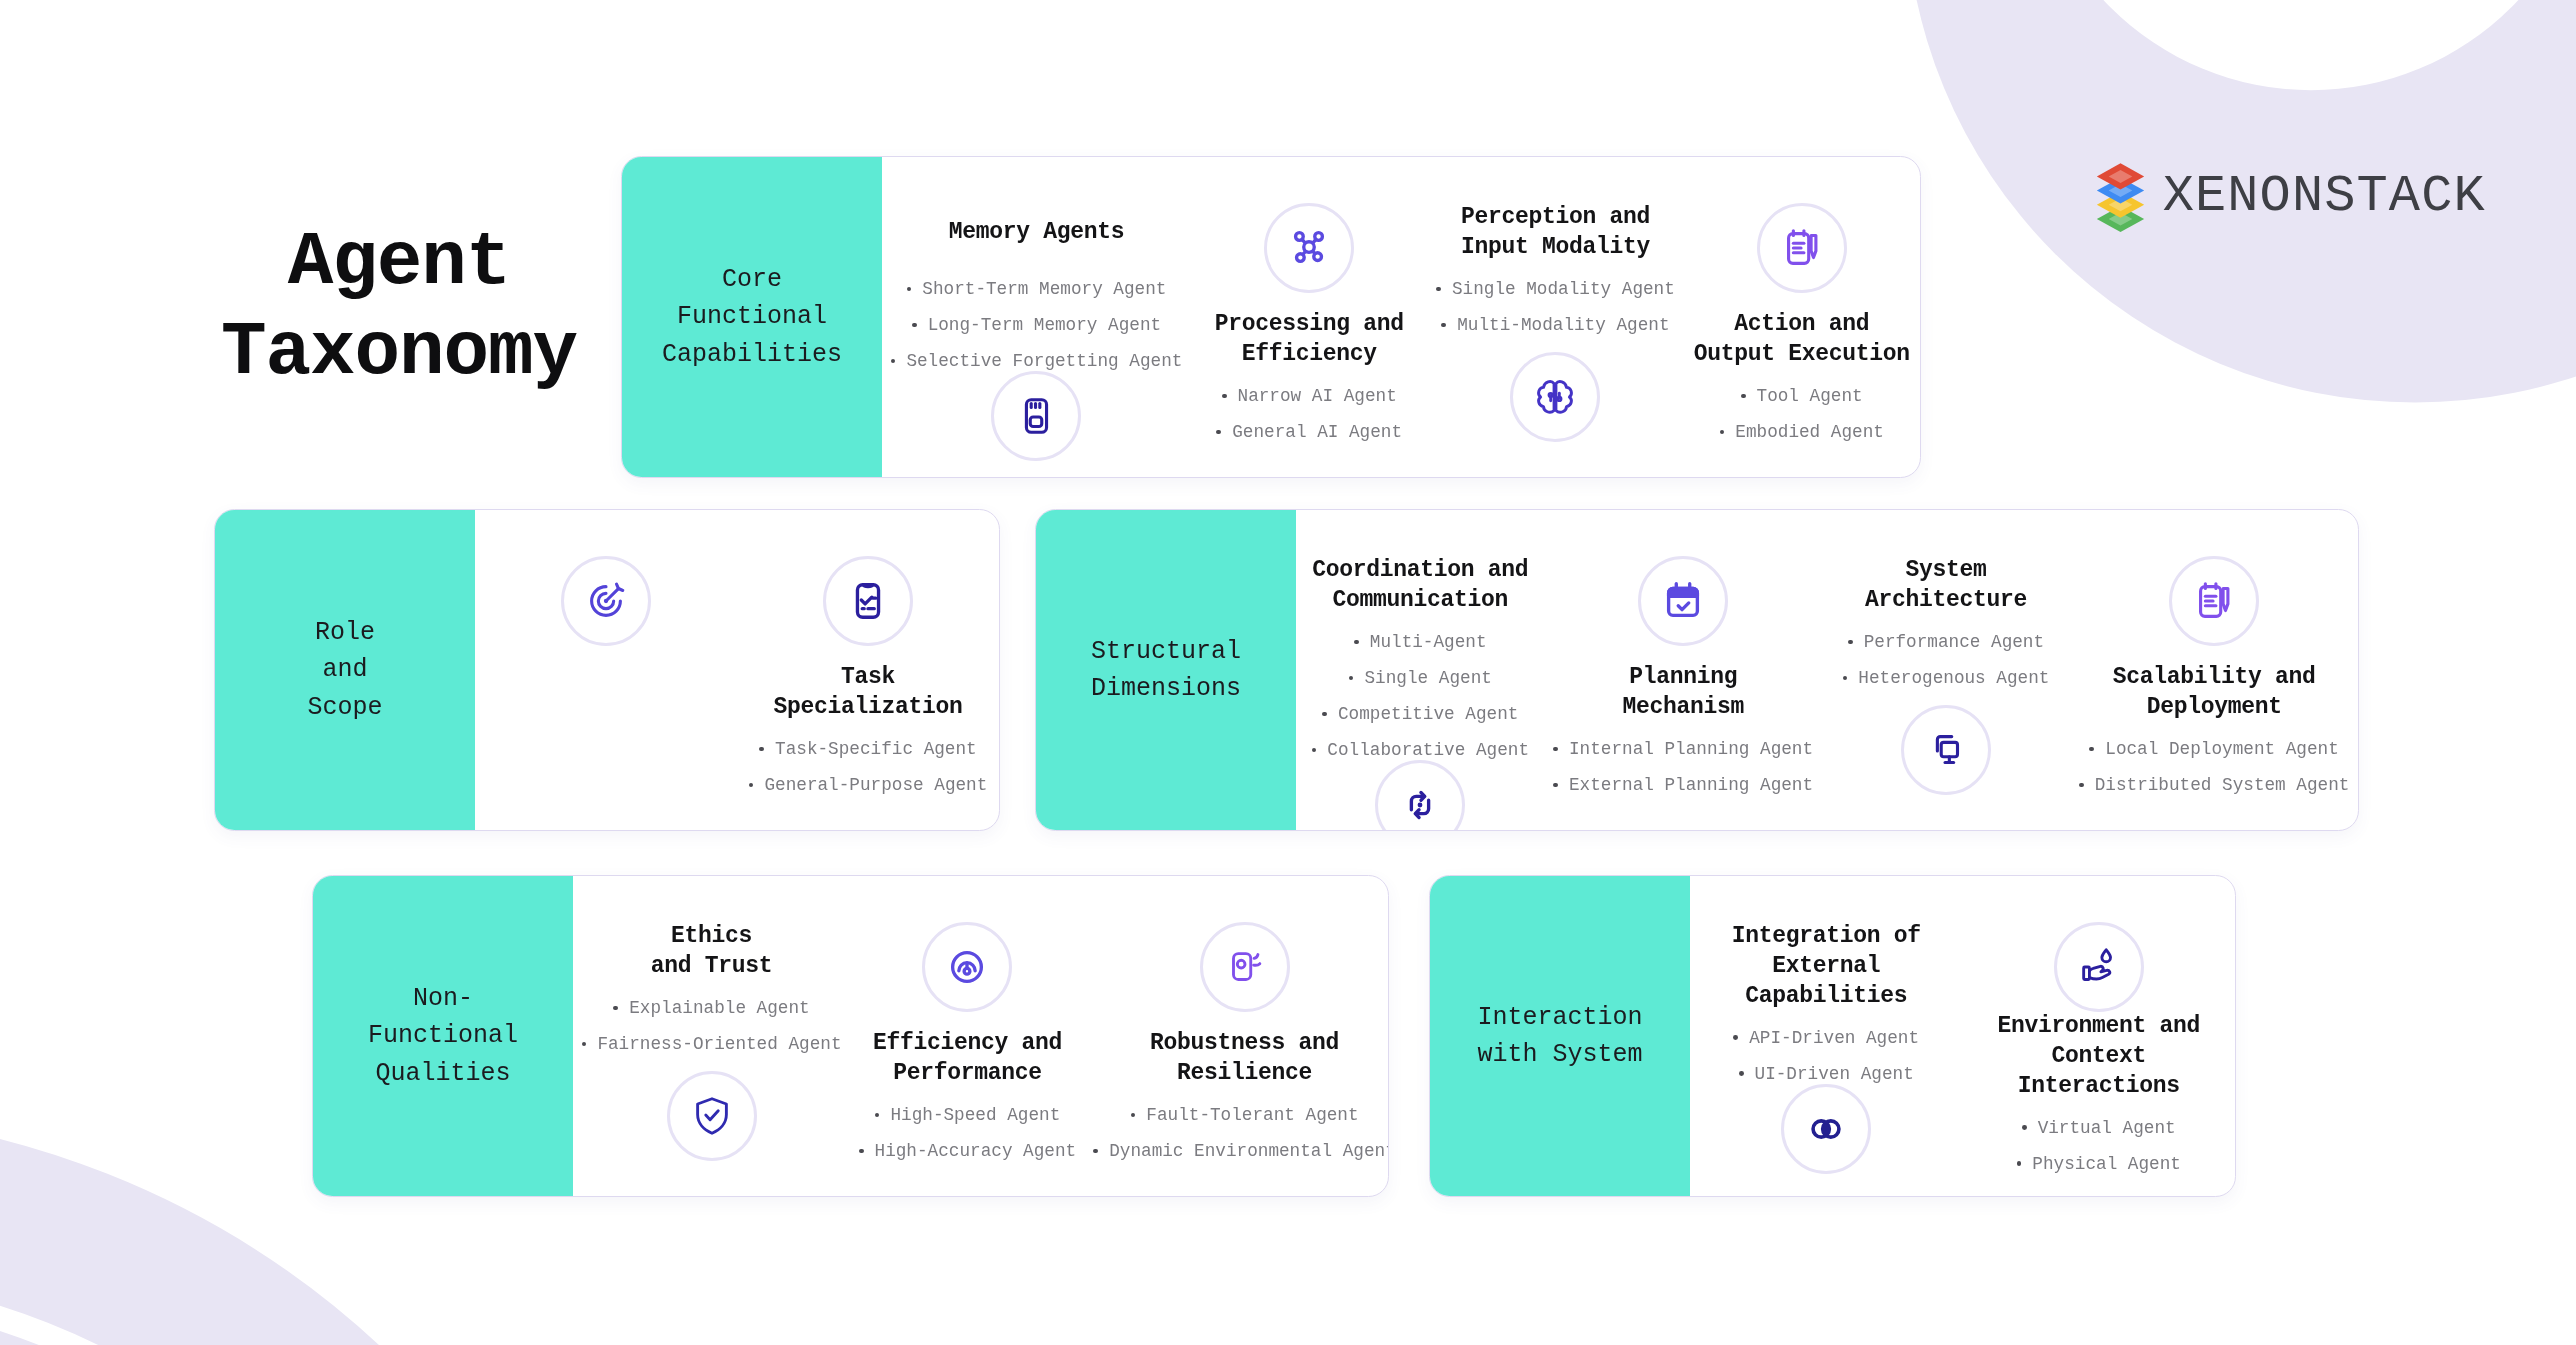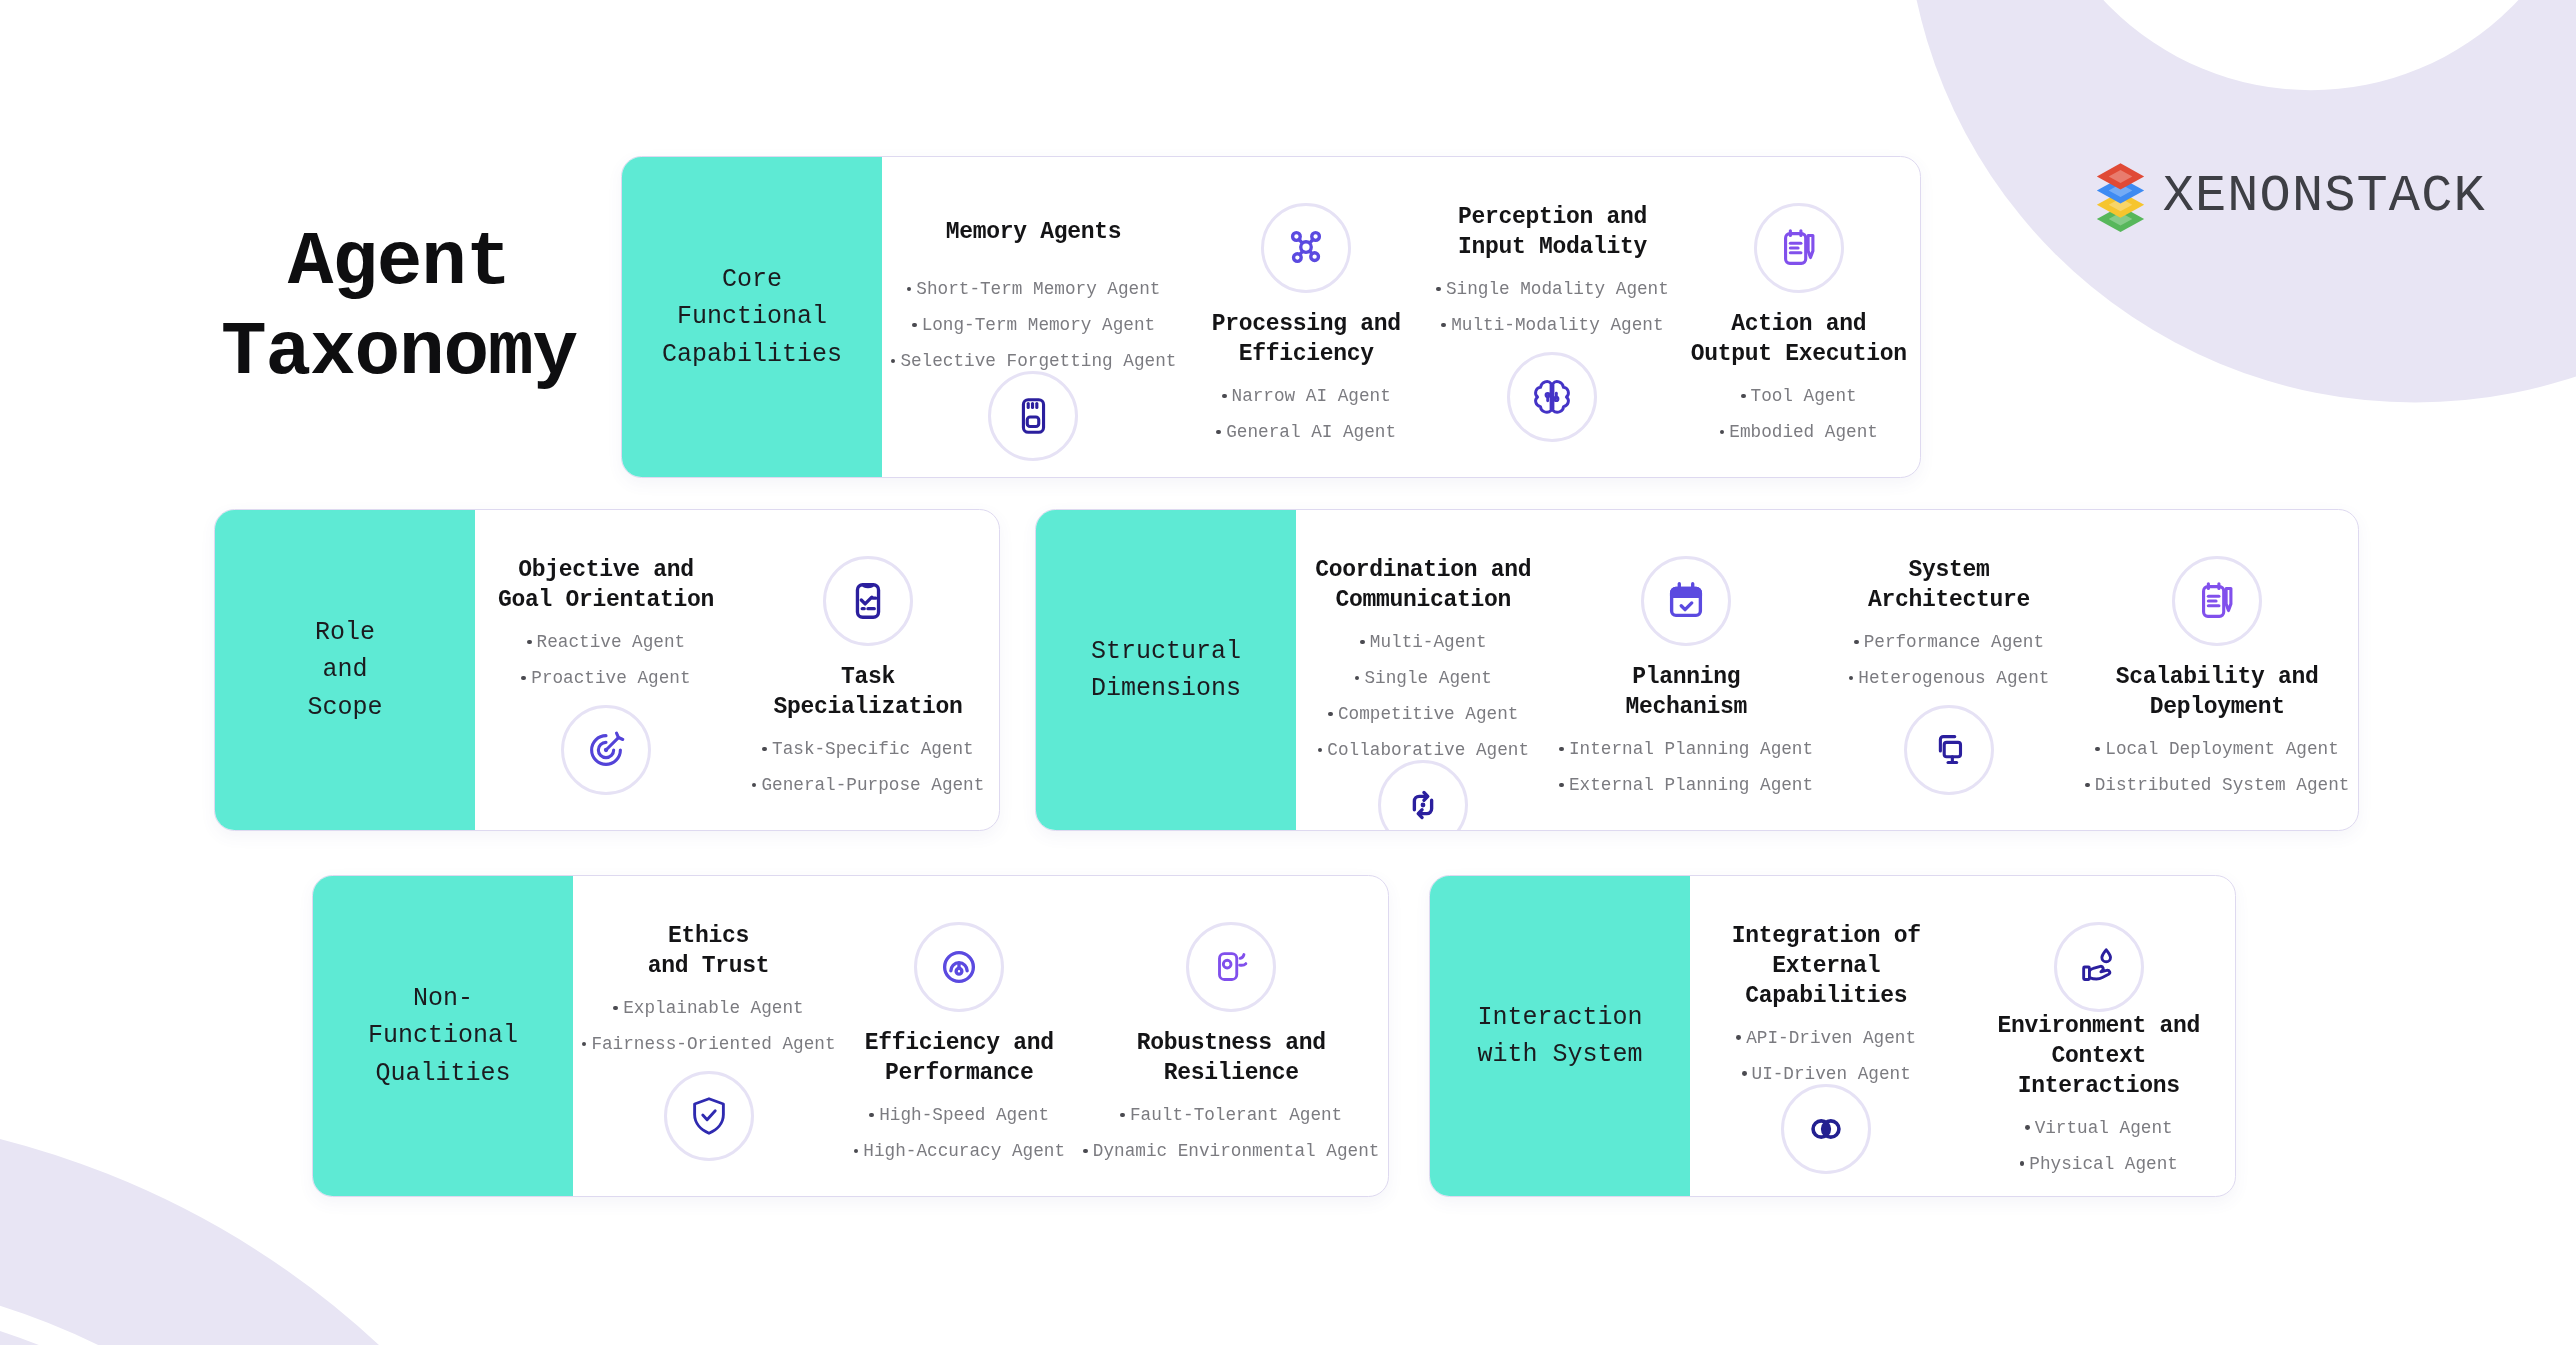--- a/index.html
+++ b/index.html
@@ -26,21 +26,21 @@
   .content{flex:1;display:flex;}
   .sec{flex:1;display:flex;flex-direction:column;align-items:center;
     justify-content:space-between;padding:46px 8.6px 35px 8.6px;}
   .tblock{display:flex;flex-direction:column;align-items:center;}
   .sec-title{font-size:23px;font-weight:700;color:#141416;text-align:center;
     line-height:1.3;letter-spacing:-0.3px;max-width:231px;min-height:60px;
     display:flex;align-items:center;justify-content:center;}
   .sec-title.narrow{max-width:161px;} .sec-title.xnarrow{max-width:123px;}
   .items{list-style:none;margin:16px 0 0 0;padding:0;display:flex;
     flex-direction:column;gap:16px;align-items:center;}
-  .item{font-size:17.7px;color:#7B7B80;display:flex;align-items:center;gap:5px;white-space:nowrap;}
+  .item{font-size:17.7px;color:#7B7B80;display:flex;align-items:center;gap:11px;white-space:nowrap;}
   .dot{width:4.8px;height:4.8px;border-radius:50%;background:#4A4A50;flex:none;}
   .icon-circle{width:84px;height:84px;border-radius:50%;border:3.8px solid #E6E2F5;
     background:#fff;display:flex;align-items:center;justify-content:center;flex:none;}
 </style>
 </head>
 <body>
 
 <div id="stage">
 
   <svg id="decor" width="2576" height="1346" viewBox="0 0 4800 2508">
@@ -186,33 +186,20 @@
     </div>
   </div>
 
   <div class="card" id="card-role">
     <div class="panel">
       <div class="card-label lw210">Role and Scope</div>
     </div>
     <div class="content">
 
       <div class="sec">
-        <div class="tblock">
-          <div class="sec-title">Objective and Goal Orientation</div>
-          <ul class="items">
-            <li class="item">
-                <span class="dot"></span>
-                <span>Reactive Agent</span>
-              </li>
-            <li class="item">
-                <span class="dot"></span>
-                <span>Proactive Agent</span>
-              </li>
-          </ul>
-        </div>
         <div class="icon-circle">
           <svg width="46" height="46" viewBox="0 0 96 96" fill="none" stroke="#5343D8" stroke-width="6.5" stroke-linecap="round" stroke-linejoin="round">
             <path d="M48 18 a30 30 0 1 0 30 30"></path>
             <path d="M48 32 a16 16 0 1 0 16 16"></path>
             <circle cx="48" cy="48" r="4.5" fill="#5343D8" stroke="none"></circle>
             <line x1="48" y1="48" x2="74" y2="22"></line>
             <path d="M70 13 l4 9 9 4"></path>
           </svg>
         </div>
       </div>

